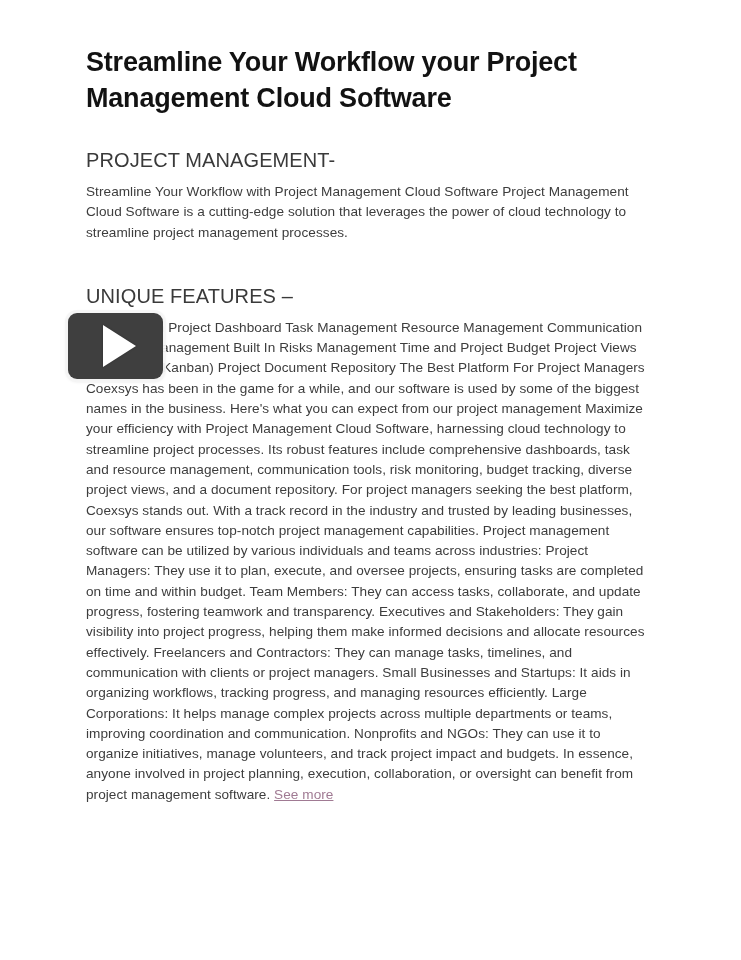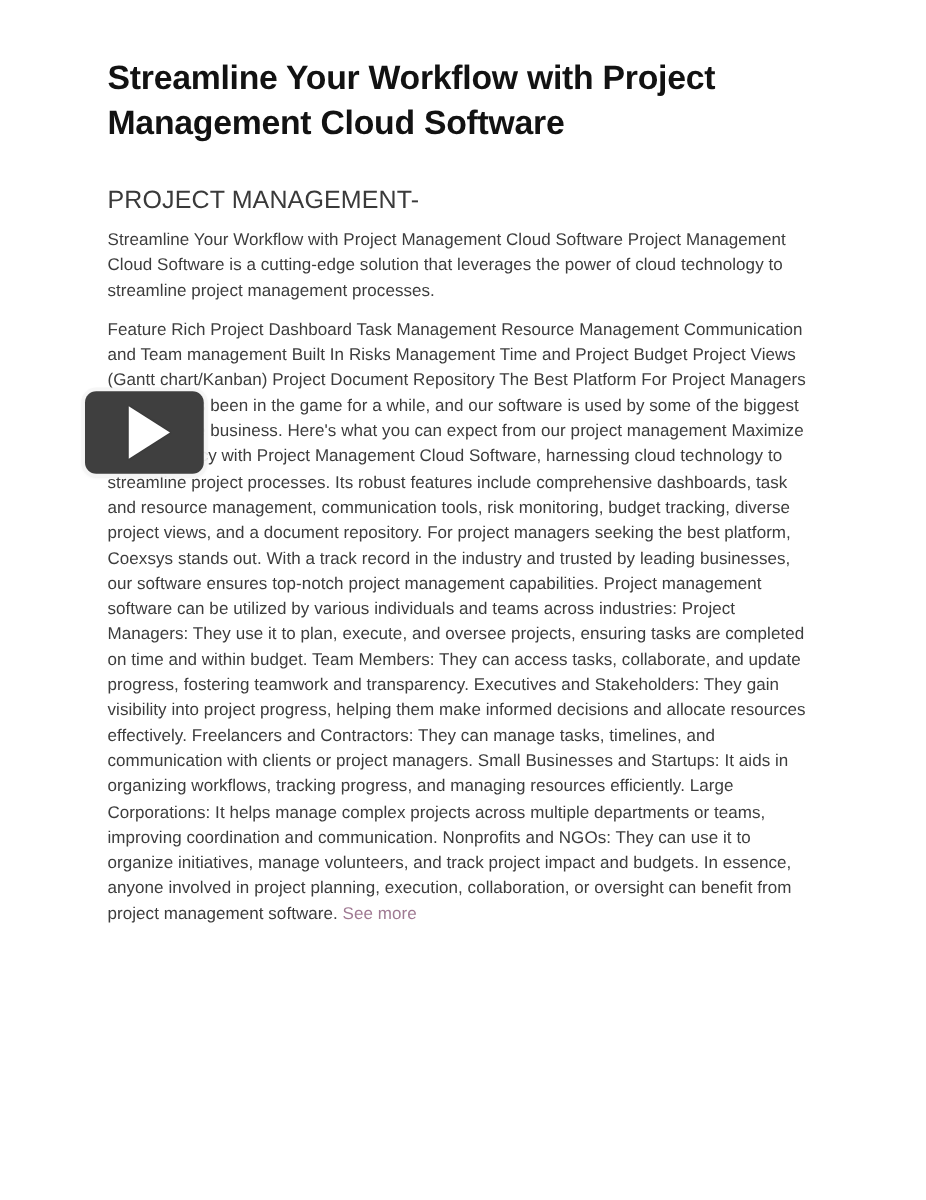--- a/index.html
+++ b/index.html
@@ -73,20 +73,21 @@
     width: 551px;
   }
 
   .para-features {
     margin-top: 11px;
     width: 566px;
   }
 
   .see-more {
     color: #a07a93;
+    text-decoration: underline;
     cursor: pointer;
   }
 
   
   .play-overlay {
     position: absolute;
     left: 68px;
     top: 313px;
     width: 95px;
     height: 66px;
@@ -112,26 +113,27 @@
     filter: drop-shadow(0 0 1px rgba(0,0,0,0.25));
   }
 </style>
 </head>
 <body>
 
 <div class="page">
 
   <div class="content">
 
-    <h1 class="doc-title">Streamline Your Workflow with Project Management Cloud Software</h1>
+    <h1 class="doc-title">Streamline Your Workflow your Project Management Cloud Software</h1>
 
     <h2 class="section-heading heading-pm">PROJECT MANAGEMENT-</h2>
 
     <p class="body-para para-intro">Streamline Your Workflow with Project Management Cloud Software Project Management Cloud Software is a cutting-edge solution that leverages the power of cloud technology to streamline project management processes.</p>
 
+    <h2 class="section-heading heading-uf">UNIQUE FEATURES –</h2>
 
     <p class="body-para para-features"><span>Feature Rich Project Dashboard Task Management Resource Management Communication and Team management Built In Risks Management Time and Project Budget Project Views (Gantt chart/Kanban) Project Document Repository The Best Platform For Project Managers Coexsys has been in the game for a while, and our software is used by some of the biggest names in the business. Here's what you can expect from our project management Maximize your efficiency with Project Management Cloud Software, harnessing cloud technology to streamline project processes. Its robust features include comprehensive dashboards, task and resource management, communication tools, risk monitoring, budget tracking, diverse project views, and a document repository. For project managers seeking the best platform, Coexsys stands out. With a track record in the industry and trusted by leading businesses, our software ensures top-notch project management capabilities. Project management software can be utilized by various individuals and teams across industries: Project Managers: They use it to plan, execute, and oversee projects, ensuring tasks are completed on time and within budget. Team Members: They can access tasks, collaborate, and update progress, fostering teamwork and transparency. Executives and Stakeholders: They gain visibility into project progress, helping them make informed decisions and allocate resources effectively. Freelancers and Contractors: They can manage tasks, timelines, and communication with clients or project managers. Small Businesses and Startups: It aids in organizing workflows, tracking progress, and managing resources efficiently. Large Corporations: It helps manage complex projects across multiple departments or teams, improving coordination and communication. Nonprofits and NGOs: They can use it to organize initiatives, manage volunteers, and track project impact and budgets. In essence, anyone involved in project planning, execution, collaboration, or oversight can benefit from project management software. </span><span class="see-more">See more</span></p>
 
   </div>
 
   <div class="play-overlay">
     <span class="tri"></span>
   </div>
 
 </div>

